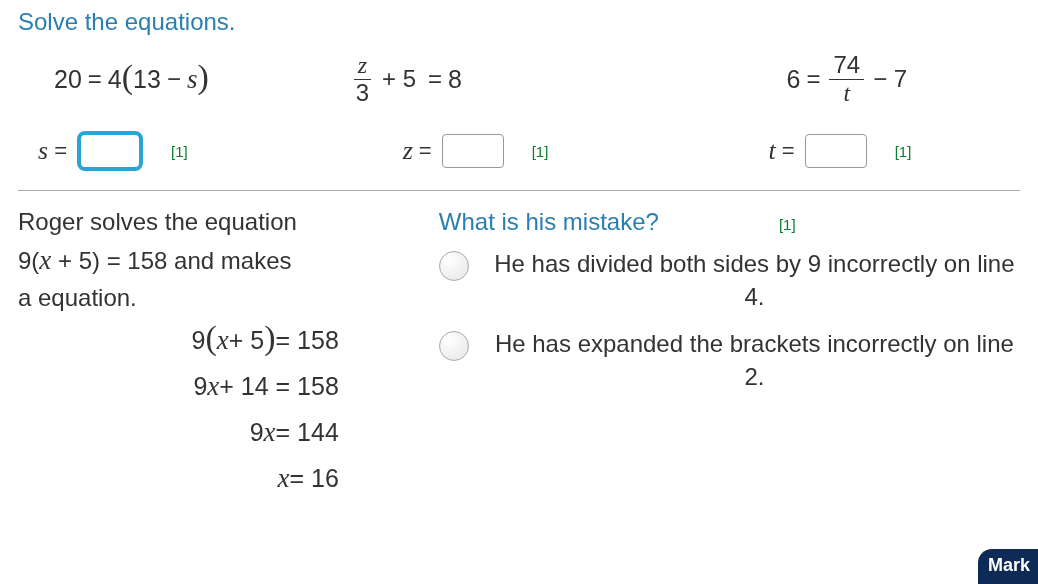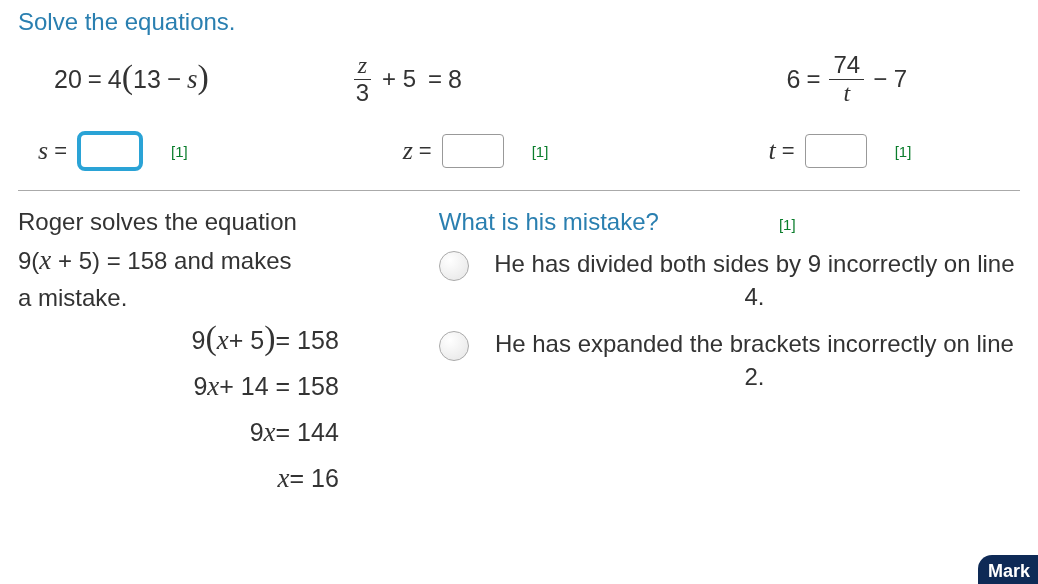--- a/index.html
+++ b/index.html
@@ -159,21 +159,21 @@
       line-height: 1.38;
     }
     .markbtn {
       position: absolute;
       right: 0;
       bottom: 0;
       background: #0e2a56;
       color: #fff;
       font-size: 18px;
       font-weight: bold;
-      padding: 6px 8px 2px 10px;
+      padding: 6px 8px 8px 10px;
       border-top-left-radius: 14px;
     }
     .indent1 { padding-left: 20px; }
   </style>
 </head>
 <body>
 
 <div class="title">Solve the equations.</div>
 
 <div class="eqrow">
@@ -237,21 +237,21 @@
 
 <hr class="divider">
 
 <div class="bottom">
 
   <div class="leftcol">
     <div class="spaced">Roger solves the equation</div>
     <div class="spaced">
       <span>9(</span><span class="var">x</span><span> + 5) = 158 and makes</span>
     </div>
-    <div class="spaced">a mistake.</div>
+    <div class="spaced">a equation.</div>
 
     <div class="working">
       <div class="line">
         <span class="num">9</span>
           <span class="paren">(</span>
           <span class="var">x</span>
           <span class="num"> + 5</span>
           <span class="paren">)</span>
           <span class="num"> = 158</span>
       </div>

